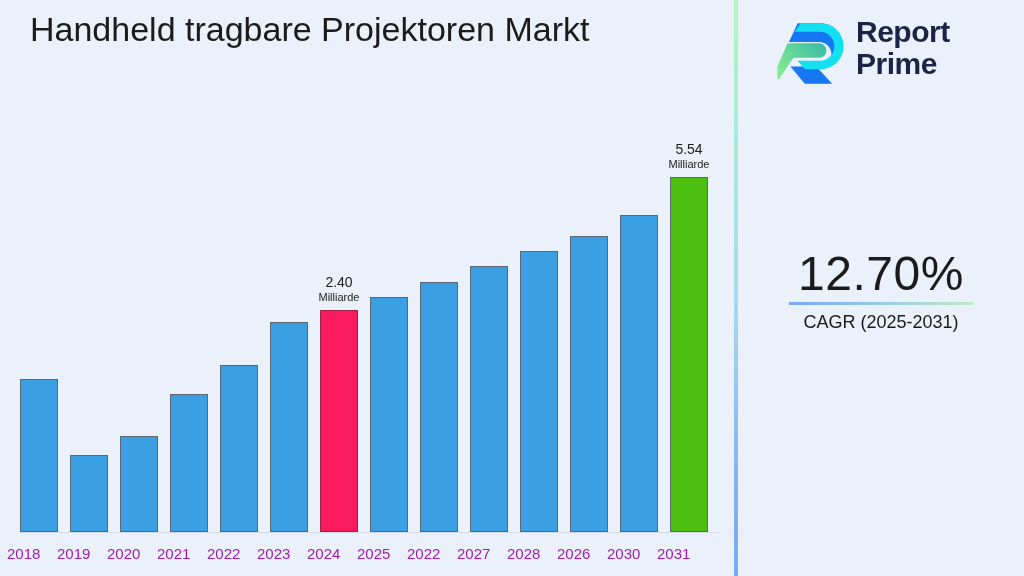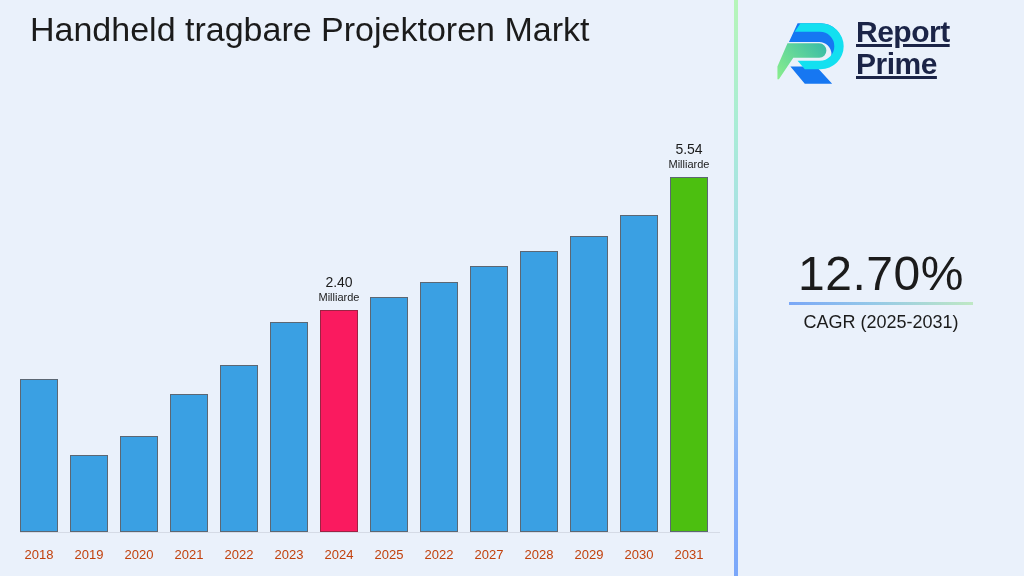--- a/index.html
+++ b/index.html
@@ -45,33 +45,33 @@
   .bar.final{background:#4cbf10;border-color:#5c6773;}
   .bar-value{
     position:absolute;left:-22px;width:82px;text-align:center;
     font-size:14px;color:#1b1b1b;line-height:16px;
   }
   .bar-unit{
     position:absolute;left:-22px;width:82px;text-align:center;
     font-size:11px;color:#1b1b1b;line-height:13px;
   }
   .x-label{
-    position:absolute;left:-13px;width:64px;text-align:center;
-    font-size:13px;color:#c2410c;
+    position:absolute;left:-13px;width:64px;text-align:left;
+    font-size:15px;color:#a21caf;
   }
 
   
   #right-panel{position:absolute;left:738px;top:0;width:286px;height:576px;}
 
   #brand-logo{position:absolute;left:38px;top:12px;width:230px;height:80px;}
   #logo-mark{position:absolute;left:0;top:4px;width:72px;height:72px;}
   #logo-wordmark{
     position:absolute;left:80px;top:4px;
     font-size:30px;font-weight:bold;color:#1b2447;
-    line-height:32px;letter-spacing:-0.5px;text-decoration:underline;
+    line-height:32px;letter-spacing:-0.5px;
   }
   .logo-line{display:block;}
 
   #cagr-block{position:absolute;left:0;top:250px;width:286px;text-align:center;}
   #cagr-value{
     font-size:48px;color:#1b1b1b;font-weight:400;line-height:48px;
     letter-spacing:0.5px;
   }
   #cagr-rule{
     margin:4px auto 6px auto;width:184px;height:3px;
@@ -133,21 +133,21 @@
           <div class="bar-group" style="left: 470px; height: 266px;">
             <div class="bar normal" title="2027: 2.86 Milliarde" style="height: 266px;"></div>
             <div class="x-label" style="bottom: -30px;">2027</div>
           </div>
           <div class="bar-group" style="left: 520px; height: 250px;">
             <div class="bar normal" title="2028: 3.02 Milliarde" style="height: 281px;"></div>
             <div class="x-label" style="bottom: -30px;">2028</div>
           </div>
           <div class="bar-group" style="left: 570px; height: 296px;">
             <div class="bar normal" title="2029: 3.19 Milliarde" style="height: 296px;"></div>
-            <div class="x-label" style="bottom: -30px;">2029</div>
+            <div class="x-label" style="bottom: -30px;">2026</div>
           </div>
           <div class="bar-group" style="left: 620px; height: 317px;">
             <div class="bar normal" title="2030: 3.42 Milliarde" style="height: 317px;"></div>
             <div class="x-label" style="bottom: -30px;">2030</div>
           </div>
           <div class="bar-group" style="left: 670px; height: 355px;">
             <div class="bar final" title="2031: 5.54 Milliarde" style="height: 355px;"></div>
             <div class="bar-unit" style="bottom: 361px;">Milliarde</div>
             <div class="bar-value" style="bottom: 375px;">5.54</div>
             <div class="x-label" style="bottom: -30px;">2031</div>

